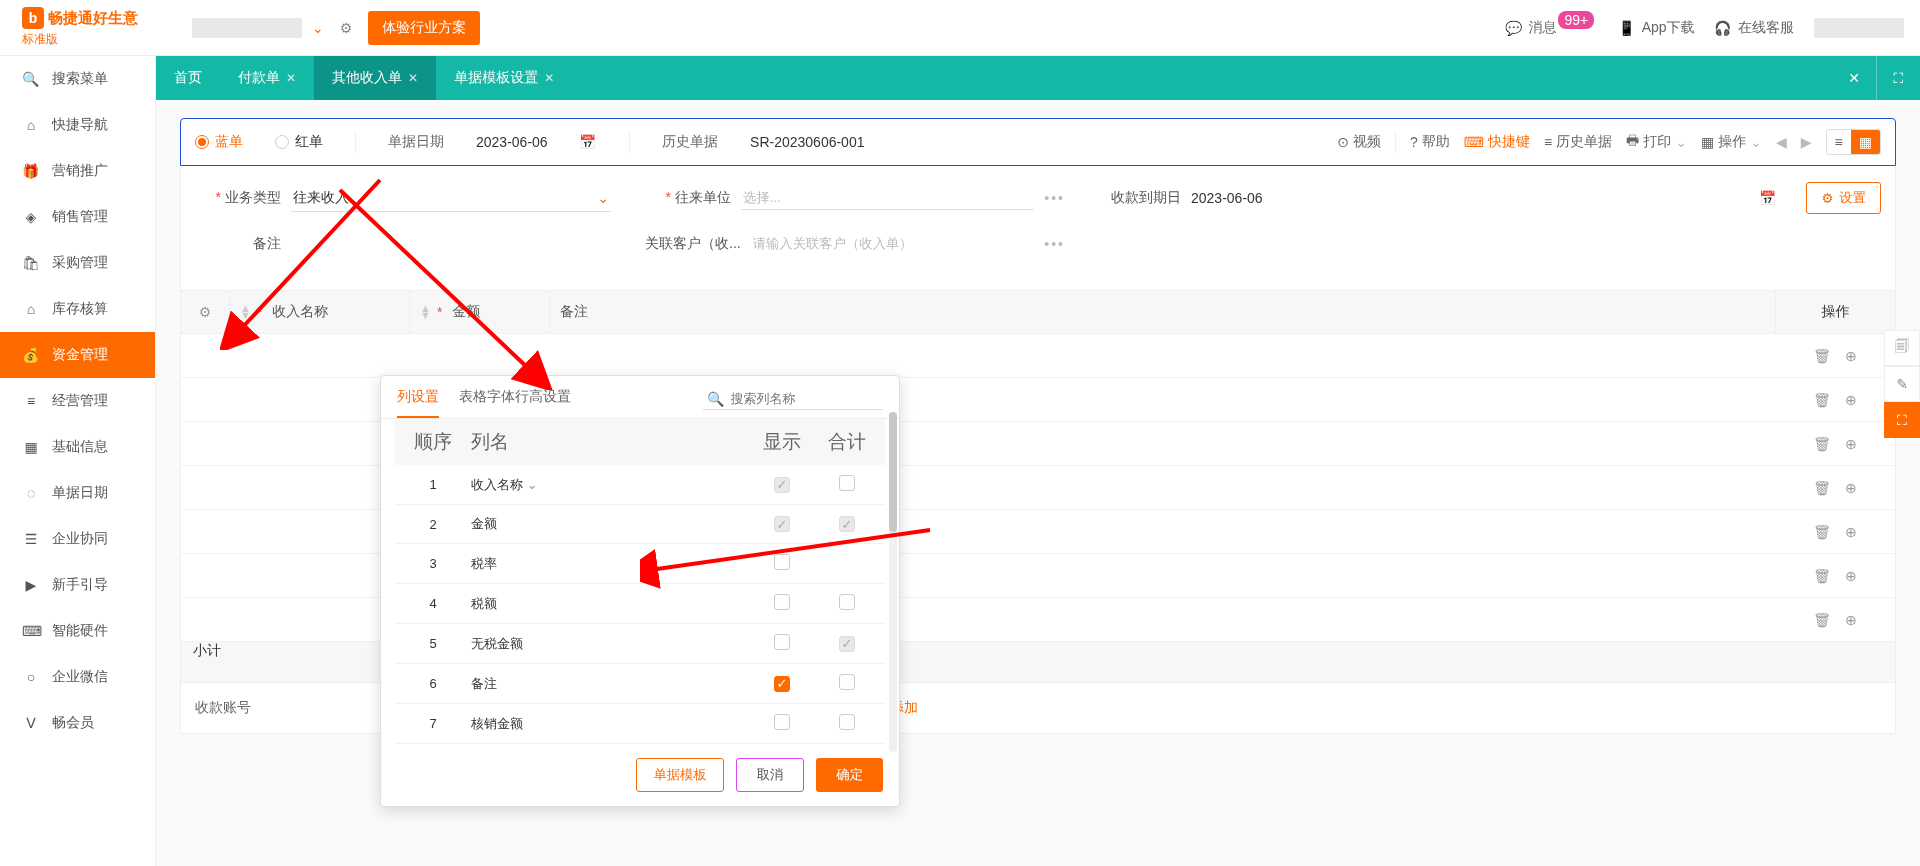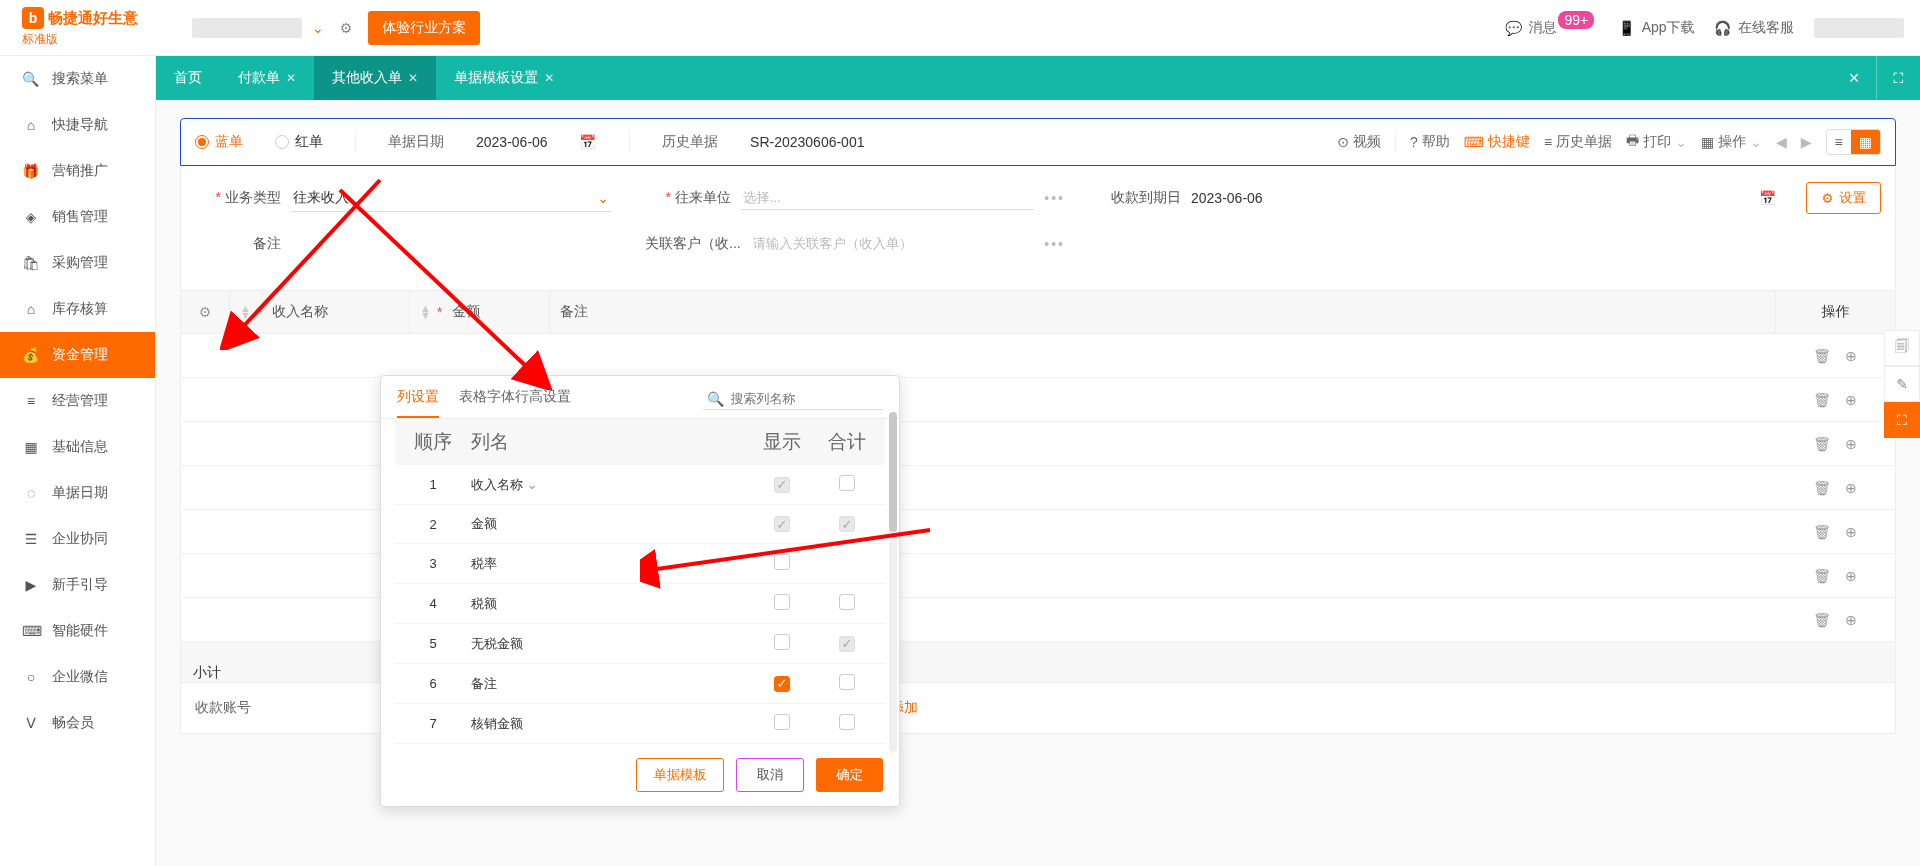--- a/index.html
+++ b/index.html
@@ -57,21 +57,21 @@
 .cal-ico{color:#ff6a00;cursor:pointer}
 .grid-area{background:#fff;border:1px solid #eee;border-top:none}
 .g-head{display:flex;background:#f7f7f7;border-bottom:1px solid #eee}
 .gh-gear{width:48px;display:flex;align-items:center;justify-content:center;color:#999;cursor:pointer}
 .gh-cell{display:flex;align-items:center;padding:12px 10px;gap:6px;color:#555;border-left:1px solid #eee}
 .gh-sort{color:#ccc;cursor:pointer;font-size:11px;display:flex;flex-direction:column;line-height:7px}
 .gh-ops{width:120px;margin-left:auto;text-align:center;border-left:1px solid #eee;display:flex;align-items:center;justify-content:center}
 .g-row{display:flex;border-bottom:1px solid #f2f2f2;height:44px;align-items:center}
 .g-ops{margin-left:auto;width:120px;display:flex;align-items:center;justify-content:center;gap:14px;color:#999}
 .g-ops span{cursor:pointer}
-.g-sub{background:#f7f7f7;height:40px;display:flex;align-items:flex-end;padding:0 12px;}
+.g-sub{background:#f7f7f7;height:40px;display:flex;align-items:flex-start;padding:0 12px;}
 .bottom{background:#fff;border:1px solid #eee;border-top:none;padding:16px 14px;display:flex;align-items:center;gap:40px}
 .popup{position:absolute;left:380px;top:375px;width:520px;background:#fff;border:1px solid #ddd;box-shadow:0 4px 16px rgba(0,0,0,.15);border-radius:4px;z-index:50}
 .pop-tabs{display:flex;gap:20px;padding:12px 16px 0 16px;border-bottom:1px solid #eee}
 .pt-tab{padding-bottom:10px;cursor:pointer;color:#666}
 .pt-tab.act{color:#ff6a00;border-bottom:2px solid #ff6a00}
 .pop-search{margin-left:auto;display:flex;align-items:center;gap:6px;color:#bbb;border-bottom:1px solid #ddd;padding:2px 4px;margin-bottom:8px;width:180px}
 .pop-search input{border:none;outline:none;font-size:13px;width:140px}
 .pop-tbl{padding:0 14px}
 .pth{display:flex;background:#f7f7f7;padding:10px 8px;font-size:19px;color:#666}
 .pth-order{width:60px;text-align:center}

